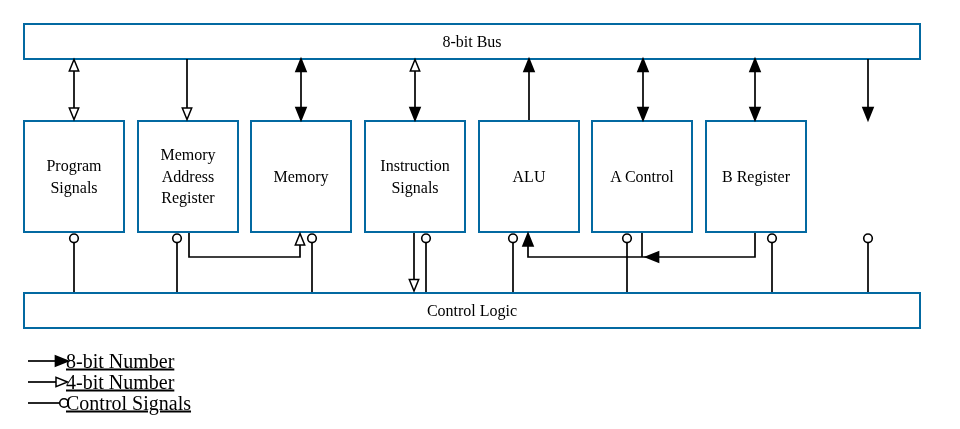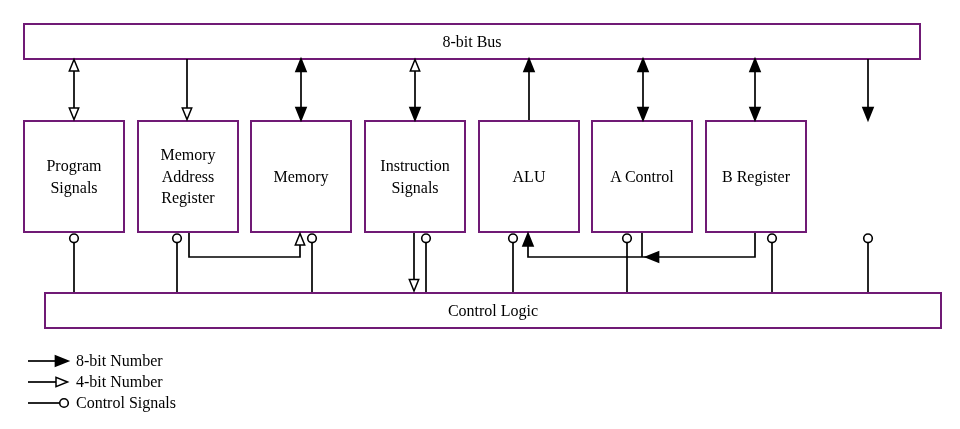--- a/index.html
+++ b/index.html
@@ -12,55 +12,56 @@
     width: 960px;
     height: 429px;
     background: #ffffff;
     font-family: "Liberation Serif", serif;
     color: #000000;
     overflow: hidden;
   }
   .node {
     position: absolute;
     box-sizing: border-box;
-    border: 2px solid #701a75;
+    border: 2px solid #0369a1;
     background: #ffffff;
     display: flex;
     align-items: center;
     justify-content: center;
     text-align: center;
     font-size: 16px;
     line-height: 1.35;
   }
   .busbar {
     left: 23px;
     width: 898px;
     height: 37px;
   }
   #bus-box   { top: 23px; }
-  #ctrl-box  { top: 292px; margin-left: 21px; }
+  #ctrl-box  { top: 292px; }
   .component {
     top: 120px;
     width: 102px;
     height: 113px;
     padding: 0 1px;
   }
   #wires {
     position: absolute;
     left: 0;
     top: 0;
     pointer-events: none;
   }
   #wires * { pointer-events: none; }
   .legend-label {
     position: absolute;
-    left: 76px;
-    font-size: 16px;
+    left: 66px;
+    font-size: 20px;
     transform: translateY(-50%);
     white-space: nowrap;
+    text-decoration: underline;
   }
 </style>
 </head>
 <body>
 
 <div id="stage">
 
   <div class="node busbar" id="bus-box">
     <span>8-bit Bus</span>
   </div>

